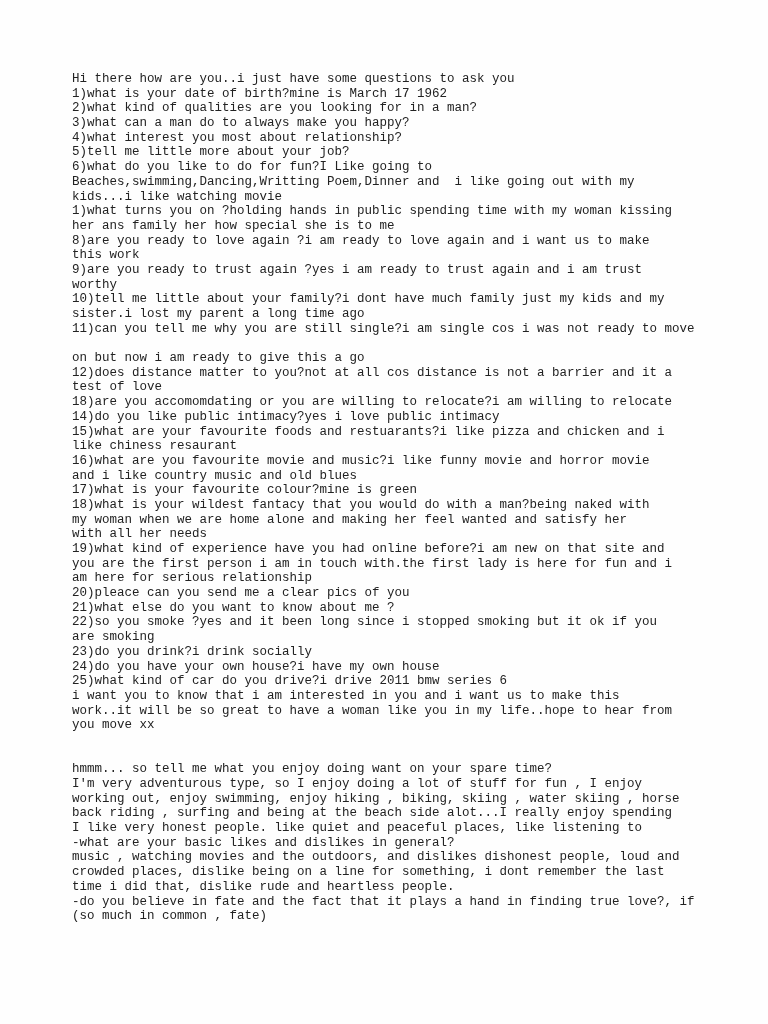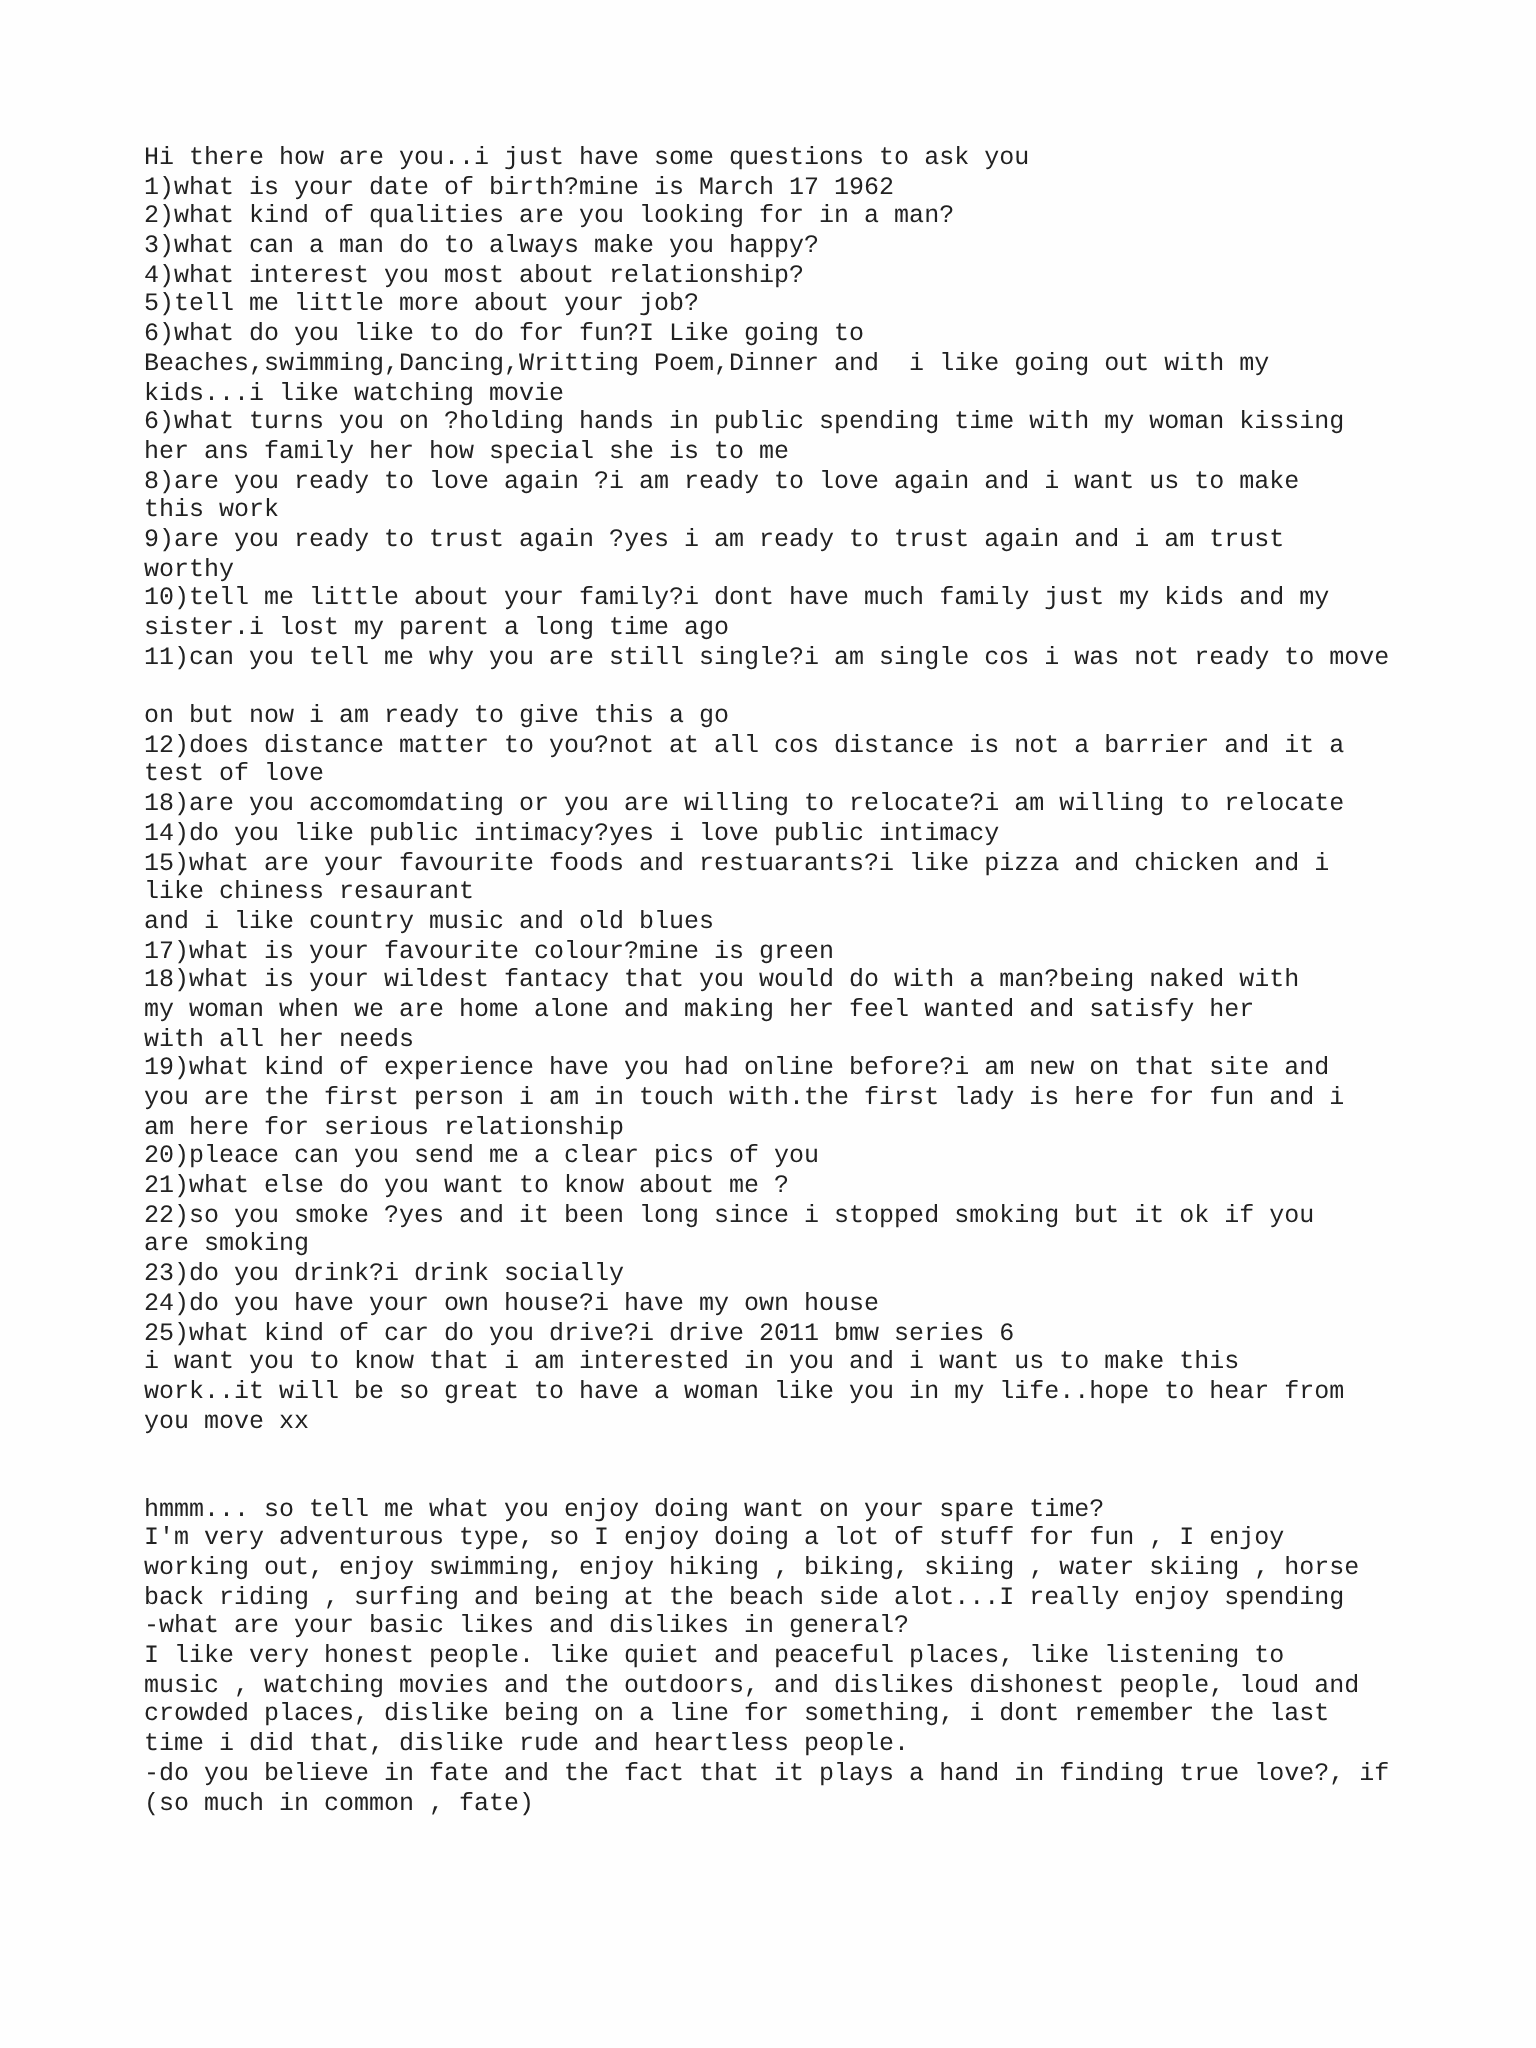--- a/index.html
+++ b/index.html
@@ -51,41 +51,42 @@
     <div>
       <span class="line">Hi there how are you..i just have some questions to ask you</span>
       <span class="line">1)what is your date of birth?mine is March 17 1962</span>
       <span class="line">2)what kind of qualities are you looking for in a man?</span>
       <span class="line">3)what can a man do to always make you happy?</span>
       <span class="line">4)what interest you most about relationship?</span>
       <span class="line">5)tell me little more about your job?</span>
       <span class="line">6)what do you like to do for fun?I Like going to</span>
       <span class="line">Beaches,swimming,Dancing,Writting Poem,Dinner and  i like going out with my</span>
       <span class="line">kids...i like watching movie</span>
-      <span class="line">6)what turns you on ?holding hands in public spending time with my woman kissing</span>
+      <span class="line">1)what turns you on ?holding hands in public spending time with my woman kissing</span>
       <span class="line">her ans family her how special she is to me</span>
       <span class="line">8)are you ready to love again ?i am ready to love again and i want us to make</span>
       <span class="line">this work</span>
       <span class="line">9)are you ready to trust again ?yes i am ready to trust again and i am trust</span>
       <span class="line">worthy</span>
       <span class="line">10)tell me little about your family?i dont have much family just my kids and my</span>
       <span class="line">sister.i lost my parent a long time ago</span>
       <span class="line">11)can you tell me why you are still single?i am single cos i was not ready to move</span>
     </div>
 
     <span class="blank"></span>
 
     <div>
       <span class="line">on but now i am ready to give this a go</span>
       <span class="line">12)does distance matter to you?not at all cos distance is not a barrier and it a</span>
       <span class="line">test of love</span>
       <span class="line">18)are you accomomdating or you are willing to relocate?i am willing to relocate</span>
       <span class="line">14)do you like public intimacy?yes i love public intimacy</span>
       <span class="line">15)what are your favourite foods and restuarants?i like pizza and chicken and i</span>
       <span class="line">like chiness resaurant</span>
+      <span class="line">16)what are you favourite movie and music?i like funny movie and horror movie</span>
       <span class="line">and i like country music and old blues</span>
       <span class="line">17)what is your favourite colour?mine is green</span>
       <span class="line">18)what is your wildest fantacy that you would do with a man?being naked with</span>
       <span class="line">my woman when we are home alone and making her feel wanted and satisfy her</span>
       <span class="line">with all her needs</span>
       <span class="line">19)what kind of experience have you had online before?i am new on that site and</span>
       <span class="line">you are the first person i am in touch with.the first lady is here for fun and i</span>
       <span class="line">am here for serious relationship</span>
       <span class="line">20)pleace can you send me a clear pics of you</span>
       <span class="line">21)what else do you want to know about me ?</span>
@@ -100,22 +101,22 @@
     </div>
 
     <span class="blank"></span>
     <span class="blank"></span>
 
     <div>
       <span class="line">hmmm... so tell me what you enjoy doing want on your spare time?</span>
       <span class="line">I'm very adventurous type, so I enjoy doing a lot of stuff for fun , I enjoy</span>
       <span class="line">working out, enjoy swimming, enjoy hiking , biking, skiing , water skiing , horse</span>
       <span class="line">back riding , surfing and being at the beach side alot...I really enjoy spending</span>
+      <span class="line">I like very honest people. like quiet and peaceful places, like listening to</span>
       <span class="line">-what are your basic likes and dislikes in general?</span>
-      <span class="line">I like very honest people. like quiet and peaceful places, like listening to</span>
       <span class="line">music , watching movies and the outdoors, and dislikes dishonest people, loud and</span>
       <span class="line">crowded places, dislike being on a line for something, i dont remember the last</span>
       <span class="line">time i did that, dislike rude and heartless people.</span>
       <span class="line">-do you believe in fate and the fact that it plays a hand in finding true love?, if</span>
       <span class="line">(so much in common , fate)</span>
     </div>
 
   </div>
 </div>
 

